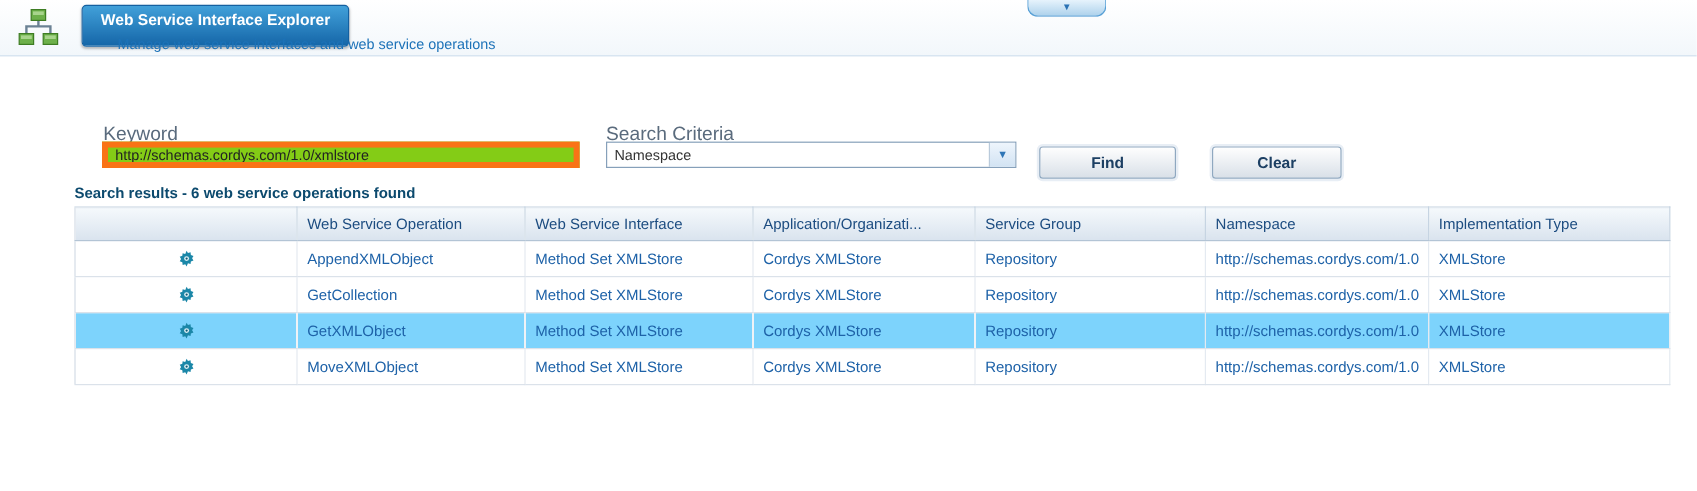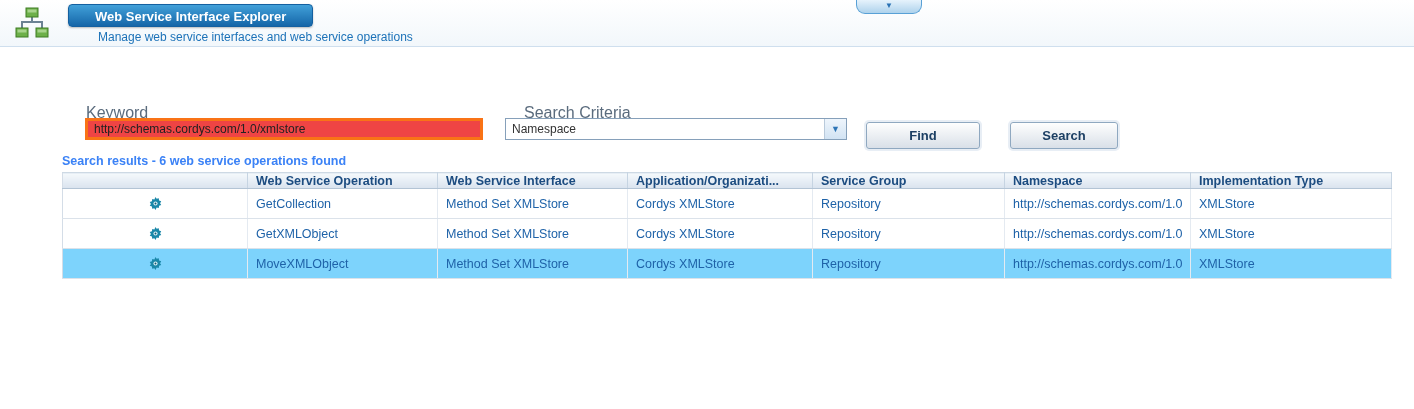--- a/index.html
+++ b/index.html
@@ -12,22 +12,22 @@
   }
 
   
   .header {
     position: absolute; left: 0; top: 0; width: 1414px; height: 47px;
     background: linear-gradient(#ffffff, #f2f7fb);
     border-bottom: 1px solid #cfdfee;
   }
   .app-icon { position: absolute; left: 14px; top: 5px; width: 36px; height: 37px; }
   .title-tab {
-    position: absolute; left: 68px; top: 4px; height: 23px; line-height: 23px;
-    padding: 0 26px;
+    position: absolute; left: 68px; top: 4px; height: 35px; line-height: 23px;
+    padding: 0 15px;
     background: linear-gradient(#41a0d9, #1566a8);
     border: 1px solid #1460a0; border-radius: 4px;
     color: #ffffff; font-weight: bold; font-size: 13px;
     box-shadow: 0 1px 2px rgba(0,0,0,.25);
     white-space: nowrap;
   }
   .subtitle {
     position: absolute; left: 86px; top: 30px;
     font-size: 12px; color: #1c72b8; white-space: nowrap; margin-left: 12px;
   }
@@ -38,24 +38,24 @@
     background: linear-gradient(#e6f3fc, #aed2ec);
     text-align: center; cursor: pointer;
   }
   .collapse-pill .chev { font-size: 8px; line-height: 12px; color: #2a72b4; display: block; }
 
   
   .field-label {
     position: absolute; font-size: 16px; color: #5a6b7d; white-space: nowrap;
   }
   .keyword-label { left: 86px; top: 104px; }
-  .criteria-label { left: 505px; top: 104px; margin-left: 19px; }
+  .criteria-label { left: 505px; top: 104px; }
   .keyword-input {
     position: absolute; left: 85px; top: 118px; width: 398px; height: 22px;
-    border: 3px solid #f97316; background: #ef4444;
+    border: 5px solid #f97316; background: #84cc16;
     font-family: "Liberation Sans", sans-serif;
     font-size: 12px; color: #222222; padding: 0 6px; outline: none;
   }
   .dropdown {
     position: absolute; left: 505px; top: 118px; width: 342px; height: 22px;
     border: 1px solid #86a0ba; background: #ffffff;
     display: flex; align-items: center; cursor: pointer;
   }
   .dropdown .value {
     flex: 1; font-size: 12px; color: #333333; padding: 0 6px;
@@ -76,34 +76,34 @@
     font-size: 13px; font-weight: bold; color: #1c3f63;
     cursor: pointer;
     box-shadow: 0 0 0 2px #e8eef5;
   }
   .btn-find { left: 866px; width: 114px; }
   .btn-clear { left: 1010px; width: 108px; }
 
   
   .results-summary {
     position: absolute; left: 62px; top: 154px;
-    font-size: 12.5px; font-weight: bold; color: #3b82f6; white-space: nowrap; text-align: center;
+    font-size: 12.5px; font-weight: bold; color: #0c4a6e; white-space: nowrap; text-align: center;
   }
   .results-table {
     position: absolute; left: 62px; top: 172px; width: 1329px;
     border-collapse: collapse; table-layout: fixed;
     border-left: 1px solid #d4dde7; border-right: 1px solid #d4dde7;
   }
   .results-table th {
-    height: 16px;
+    height: 28px;
     background: linear-gradient(#f5f9fc, #d9e3ee);
     border-top: 1px solid #cdd9e4;
     border-bottom: 1px solid #b3c4d5;
     border-right: 1px solid #c6d4e2;
-    font-size: 12.5px; font-weight: bold; color: #1c4c80;
+    font-size: 12.5px; font-weight: normal; color: #1c4c80;
     text-align: left; padding: 0 8px;
     white-space: nowrap; overflow: hidden; cursor: pointer;
   }
   .results-table td {
     height: 30px;
     border-bottom: 1px solid #dbe2ea;
     border-right: 1px solid #e4eaf1;
     font-size: 12.5px; color: #1e62a8;
     padding: 0 8px;
     white-space: nowrap; overflow: hidden;
@@ -140,21 +140,21 @@
 
 <span class="field-label criteria-label">Search Criteria</span>
 <div class="dropdown">
   <span class="value">Namespace</span>
   <span class="arrow-btn">
     <span>▼</span>
   </span>
 </div>
 
 <button class="btn btn-find">Find</button>
-<button class="btn btn-clear">Search</button>
+<button class="btn btn-clear">Clear</button>
 
 <div class="results-summary">Search results - 6 web service operations found</div>
 
 <table class="results-table">
   <colgroup>
     <col style="width:185px">
       <col style="width:190px">
       <col style="width:190px">
     <col style="width:185px">
       <col style="width:192px">
@@ -176,20 +176,37 @@
       <tr>
     <td class="icon-cell">
       <span>
         <svg width="15" height="15" viewBox="0 0 16 16">
           <path fill="#1b87a8" d="M8 1l1.2 2 2.3-.6.3 2.3 2.3.9-1.2 2 1.2 2-2.3.9-.3 2.3-2.3-.6L8 15l-1.2-2-2.3.6-.3-2.3-2.3-.9 1.2-2-1.2-2 2.3-.9.3-2.3 2.3.6z"></path>
           <circle cx="8" cy="8" r="2.2" fill="#dff0f6"></circle>
           <circle cx="8" cy="8" r="1" fill="#0e5a74"></circle>
         </svg>
       </span>
     </td>
+    <td>AppendXMLObject</td>
+    <td>Method Set XMLStore</td>
+    <td>Cordys XMLStore</td>
+    <td>Repository</td>
+    <td>http://schemas.cordys.com/1.0</td>
+    <td>XMLStore</td>
+  </tr>
+      <tr>
+    <td class="icon-cell">
+      <span>
+        <svg width="15" height="15" viewBox="0 0 16 16">
+          <path fill="#1b87a8" d="M8 1l1.2 2 2.3-.6.3 2.3 2.3.9-1.2 2 1.2 2-2.3.9-.3 2.3-2.3-.6L8 15l-1.2-2-2.3.6-.3-2.3-2.3-.9 1.2-2-1.2-2 2.3-.9.3-2.3 2.3.6z"></path>
+          <circle cx="8" cy="8" r="2.2" fill="#dff0f6"></circle>
+          <circle cx="8" cy="8" r="1" fill="#0e5a74"></circle>
+        </svg>
+      </span>
+    </td>
     <td>GetCollection</td>
     <td>Method Set XMLStore</td>
     <td>Cordys XMLStore</td>
     <td>Repository</td>
     <td>http://schemas.cordys.com/1.0</td>
     <td>XMLStore</td>
   </tr>
       <tr>
     <td class="icon-cell">
       <span>

